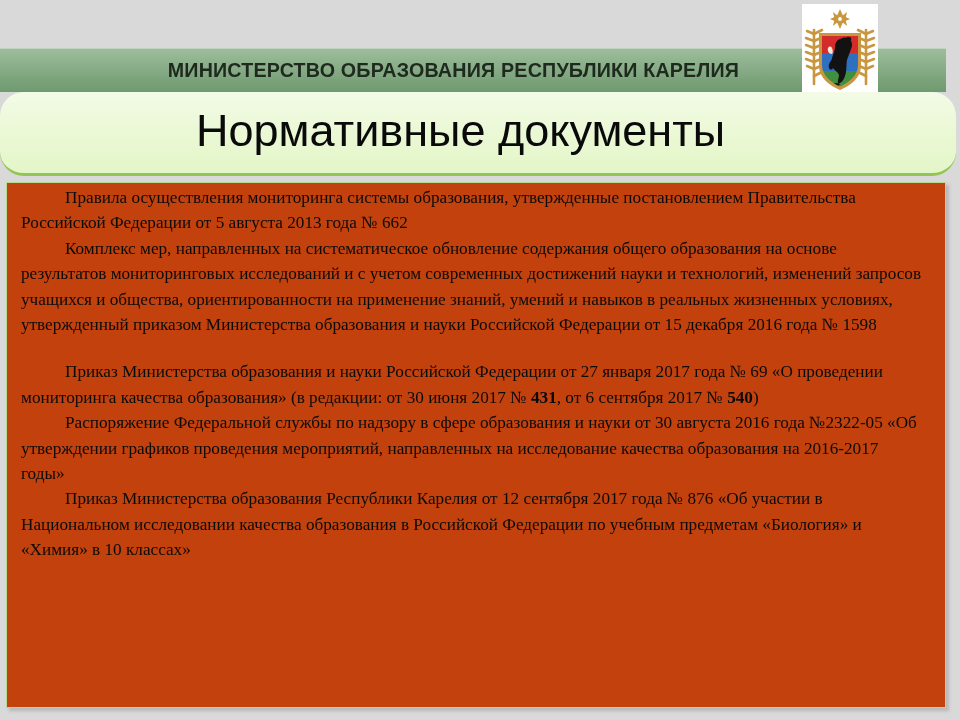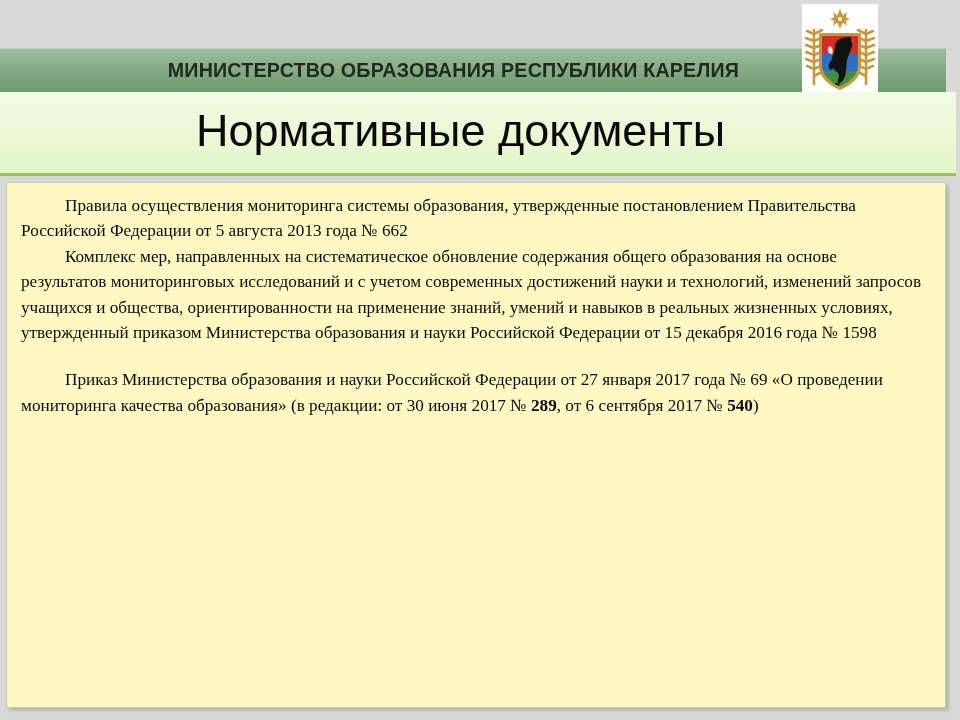--- a/index.html
+++ b/index.html
@@ -36,38 +36,39 @@
   
   .emblem{position:absolute;left:802px;top:4px;width:76px;height:92px;background:#ffffff;}
   .emblem svg{display:block;}
 
   
   .title-box{
     position:absolute;left:0;top:92px;width:956px;height:84px;
     background:linear-gradient(to bottom,#f3fbe6 0%,#eaf8d4 55%,#e4f6c8 100%);
     border-bottom:3px solid #92c552;
     box-sizing:border-box;
+    border-radius:24px;
   }
   .title-text{
     position:absolute;left:196px;top:8px;
     font-family:"Liberation Sans", sans-serif;
     font-weight:normal;
     font-size:45px;
     line-height:62px;
     color:#0a0a0a;
     white-space:nowrap;
   }
 
   
   .content-box{
     position:absolute;left:6px;top:182px;width:940px;height:526px;
-    background:#fef9c3;
+    background:#c2410c;
     border:1.5px solid #b9d98f;
     box-sizing:border-box;
-    padding:10px 22px 0 14px;
+    padding:2px 22px 0 14px;
     box-shadow:3px 3px 3px rgba(120,120,120,.35);
   }
   .content-box p{
     margin:0;
     font-family:"Liberation Serif", serif;
     font-size:17.2px;
     line-height:25.4px;
     color:#0b0b0b;
     text-align:left;
     text-indent:44px;
@@ -164,16 +165,18 @@
   </div>
 
   <div class="title-box">
     <div class="title-text">Нормативные документы</div>
   </div>
 
   <div class="content-box">
     <p>Правила осуществления мониторинга системы образования, утвержденные постановлением Правительства Российской Федерации от 5 августа 2013 года № 662</p>
     <p>Комплекс мер, направленных на систематическое обновление содержания общего образования на основе результатов мониторинговых исследований и с учетом современных достижений науки и технологий, изменений запросов учащихся и общества, ориентированности на применение знаний, умений и навыков в реальных жизненных условиях, утвержденный приказом Министерства образования и науки Российской Федерации от 15 декабря 2016 года № 1598</p>
     <div class="gap"></div>
-    <p><span>Приказ Министерства образования и науки Российской Федерации от 27 января 2017 года № 69 «О проведении мониторинга качества образования» (в редакции: от 30 июня 2017 № </span><b>289</b><span>, от 6 сентября 2017 № </span><b>540</b><span>)</span></p>
+    <p><span>Приказ Министерства образования и науки Российской Федерации от 27 января 2017 года № 69 «О проведении мониторинга качества образования» (в редакции: от 30 июня 2017 № </span><b>431</b><span>, от 6 сентября 2017 № </span><b>540</b><span>)</span></p>
+    <p>Распоряжение Федеральной службы по надзору в сфере образования и науки от 30 августа  2016 года №2322-05 «Об утверждении графиков проведения мероприятий, направленных на исследование качества образования на 2016-2017 годы»</p>
+    <p>Приказ Министерства образования Республики Карелия от 12 сентября 2017 года № 876 «Об участии в Национальном исследовании качества образования в Российской Федерации по учебным предметам «Биология» и «Химия» в 10 классах»</p>
   </div>
 
 </div>
 
 </body></html>

